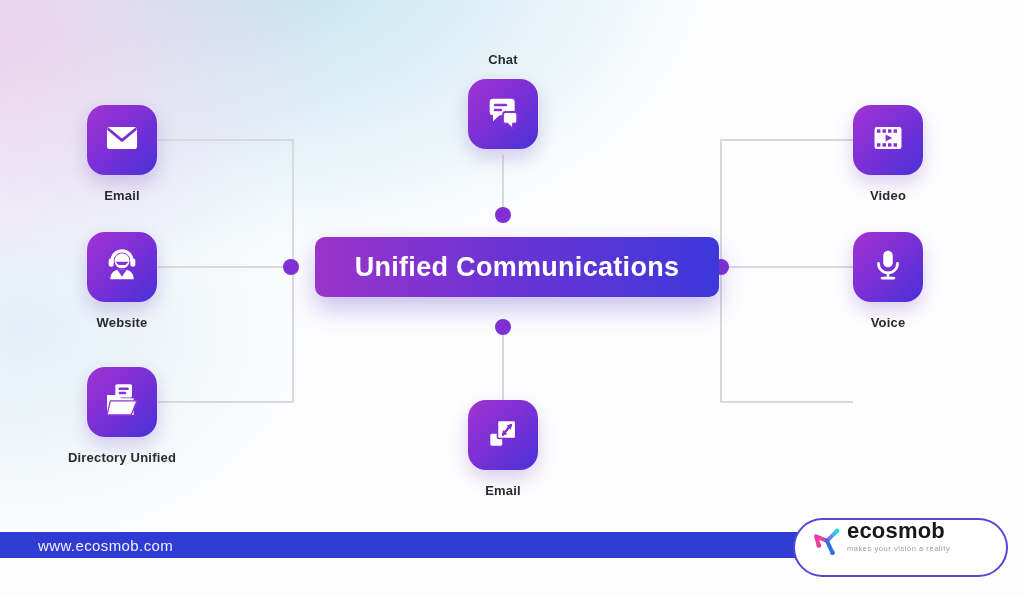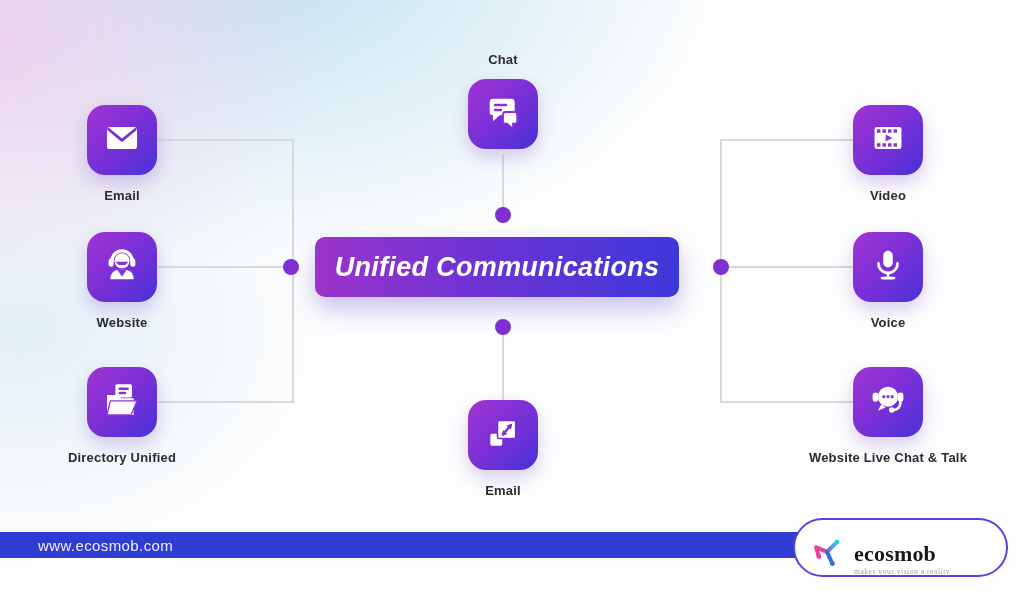--- a/index.html
+++ b/index.html
@@ -23,38 +23,37 @@
     display:flex; align-items:center; justify-content:center;
     box-shadow:0 8px 18px rgba(90,40,180,0.22);
   }
   .node-label{
     margin-top:13px; font-size:13px; font-weight:700; color:#2b2b30;
     text-align:center; white-space:nowrap; letter-spacing:0.2px;
   }
   .node-label.above{margin-top:0; margin-bottom:12px;}
   
   .banner{
-    position:absolute; left:315px; top:237px; width:364px; height:60px;
+    position:absolute; left:315px; top:237px; width:404px; height:60px;
     border-radius:10px;
     background:linear-gradient(90deg,#9a34ca 0%, #6d33d4 45%, #3d38da 100%);
     display:flex; align-items:center; justify-content:center;
     box-shadow:0 12px 24px rgba(70,40,190,0.28);
-    font-style:italic;
   }
   .banner-title{color:#ffffff; font-size:27px; font-weight:700; letter-spacing:0.3px;}
   
   .footer-bar{
     position:absolute; left:0; top:532px; width:941px; height:26px;
     background:#2f3cd3; display:flex; align-items:center;
   }
   .footer-url{color:#eef0fa; font-size:15px; margin-left:38px; letter-spacing:0.4px;}
   .logo-pill{
     position:absolute; left:793px; top:518px; width:215px; height:59px;
     background:#ffffff; border:2px solid #5546da; border-radius:32px;
-    box-sizing:border-box; display:flex; align-items:flex-end; padding:0 12px; gap:7px;font-family:Liberation Serif, serif;
+    box-sizing:border-box; display:flex; align-items:flex-start; padding:0 12px; 
   }
   .logo-text{display:flex; flex-direction:column; line-height:1;}
   .logo-name{font-size:22px; font-weight:700; color:#17171c; letter-spacing:0.2px;}
   .logo-tagline{font-size:7.5px; color:#979ea7; margin-top:3px; letter-spacing:0.55px;}
 </style>
 </head>
 <body>
 
 <div class="canvas">
 
@@ -180,38 +179,20 @@
           <rect x="18" y="6" width="12" height="21" rx="6" fill="#fff"></rect>
           <path d="M12 22 a12 12 0 0 0 24 0" fill="none" stroke="#fff" stroke-width="3.4" stroke-linecap="round"></path>
           <line x1="24" y1="34.5" x2="24" y2="39" stroke="#fff" stroke-width="3.4" stroke-linecap="round"></line>
           <line x1="16.5" y1="40.5" x2="31.5" y2="40.5" stroke="#fff" stroke-width="3.4" stroke-linecap="round"></line>
         </svg>
       </span>
     </div>
     <div class="node-label">Voice</div>
   </div>
 
-  <div class="node" style="left:783px; top:367px;">
-    <div class="tile">
-      <span>
-        <svg viewBox="0 0 48 48" width="40" height="40">
-          <circle cx="24" cy="20" r="12" fill="#fff"></circle>
-          <path d="M16 29 l-4 8 9 -4 z" fill="#fff"></path>
-          <circle cx="19" cy="20" r="1.9" fill="#8a31d6"></circle>
-          <circle cx="24" cy="20" r="1.9" fill="#8a31d6"></circle>
-          <circle cx="29" cy="20" r="1.9" fill="#8a31d6"></circle>
-          <rect x="5.5" y="15" width="7" height="11" rx="3.5" fill="#fff"></rect>
-          <rect x="35.5" y="15" width="7" height="11" rx="3.5" fill="#fff"></rect>
-          <path d="M39 26 q0 10 -10 10" fill="none" stroke="#fff" stroke-width="3" stroke-linecap="round"></path>
-          <circle cx="28.5" cy="36" r="3.2" fill="#fff"></circle>
-        </svg>
-      </span>
-    </div>
-    <div class="node-label">Website Live Chat &amp; Talk</div>
-  </div>
 
   <div class="footer-bar">
     <span class="footer-url">www.ecosmob.com</span>
   </div>
 
   <div class="logo-pill">
     <span>
       <svg viewBox="0 0 44 44" width="40" height="40">
         <defs>
           <linearGradient id="gCyan" x1="0" y1="1" x2="1" y2="0">

